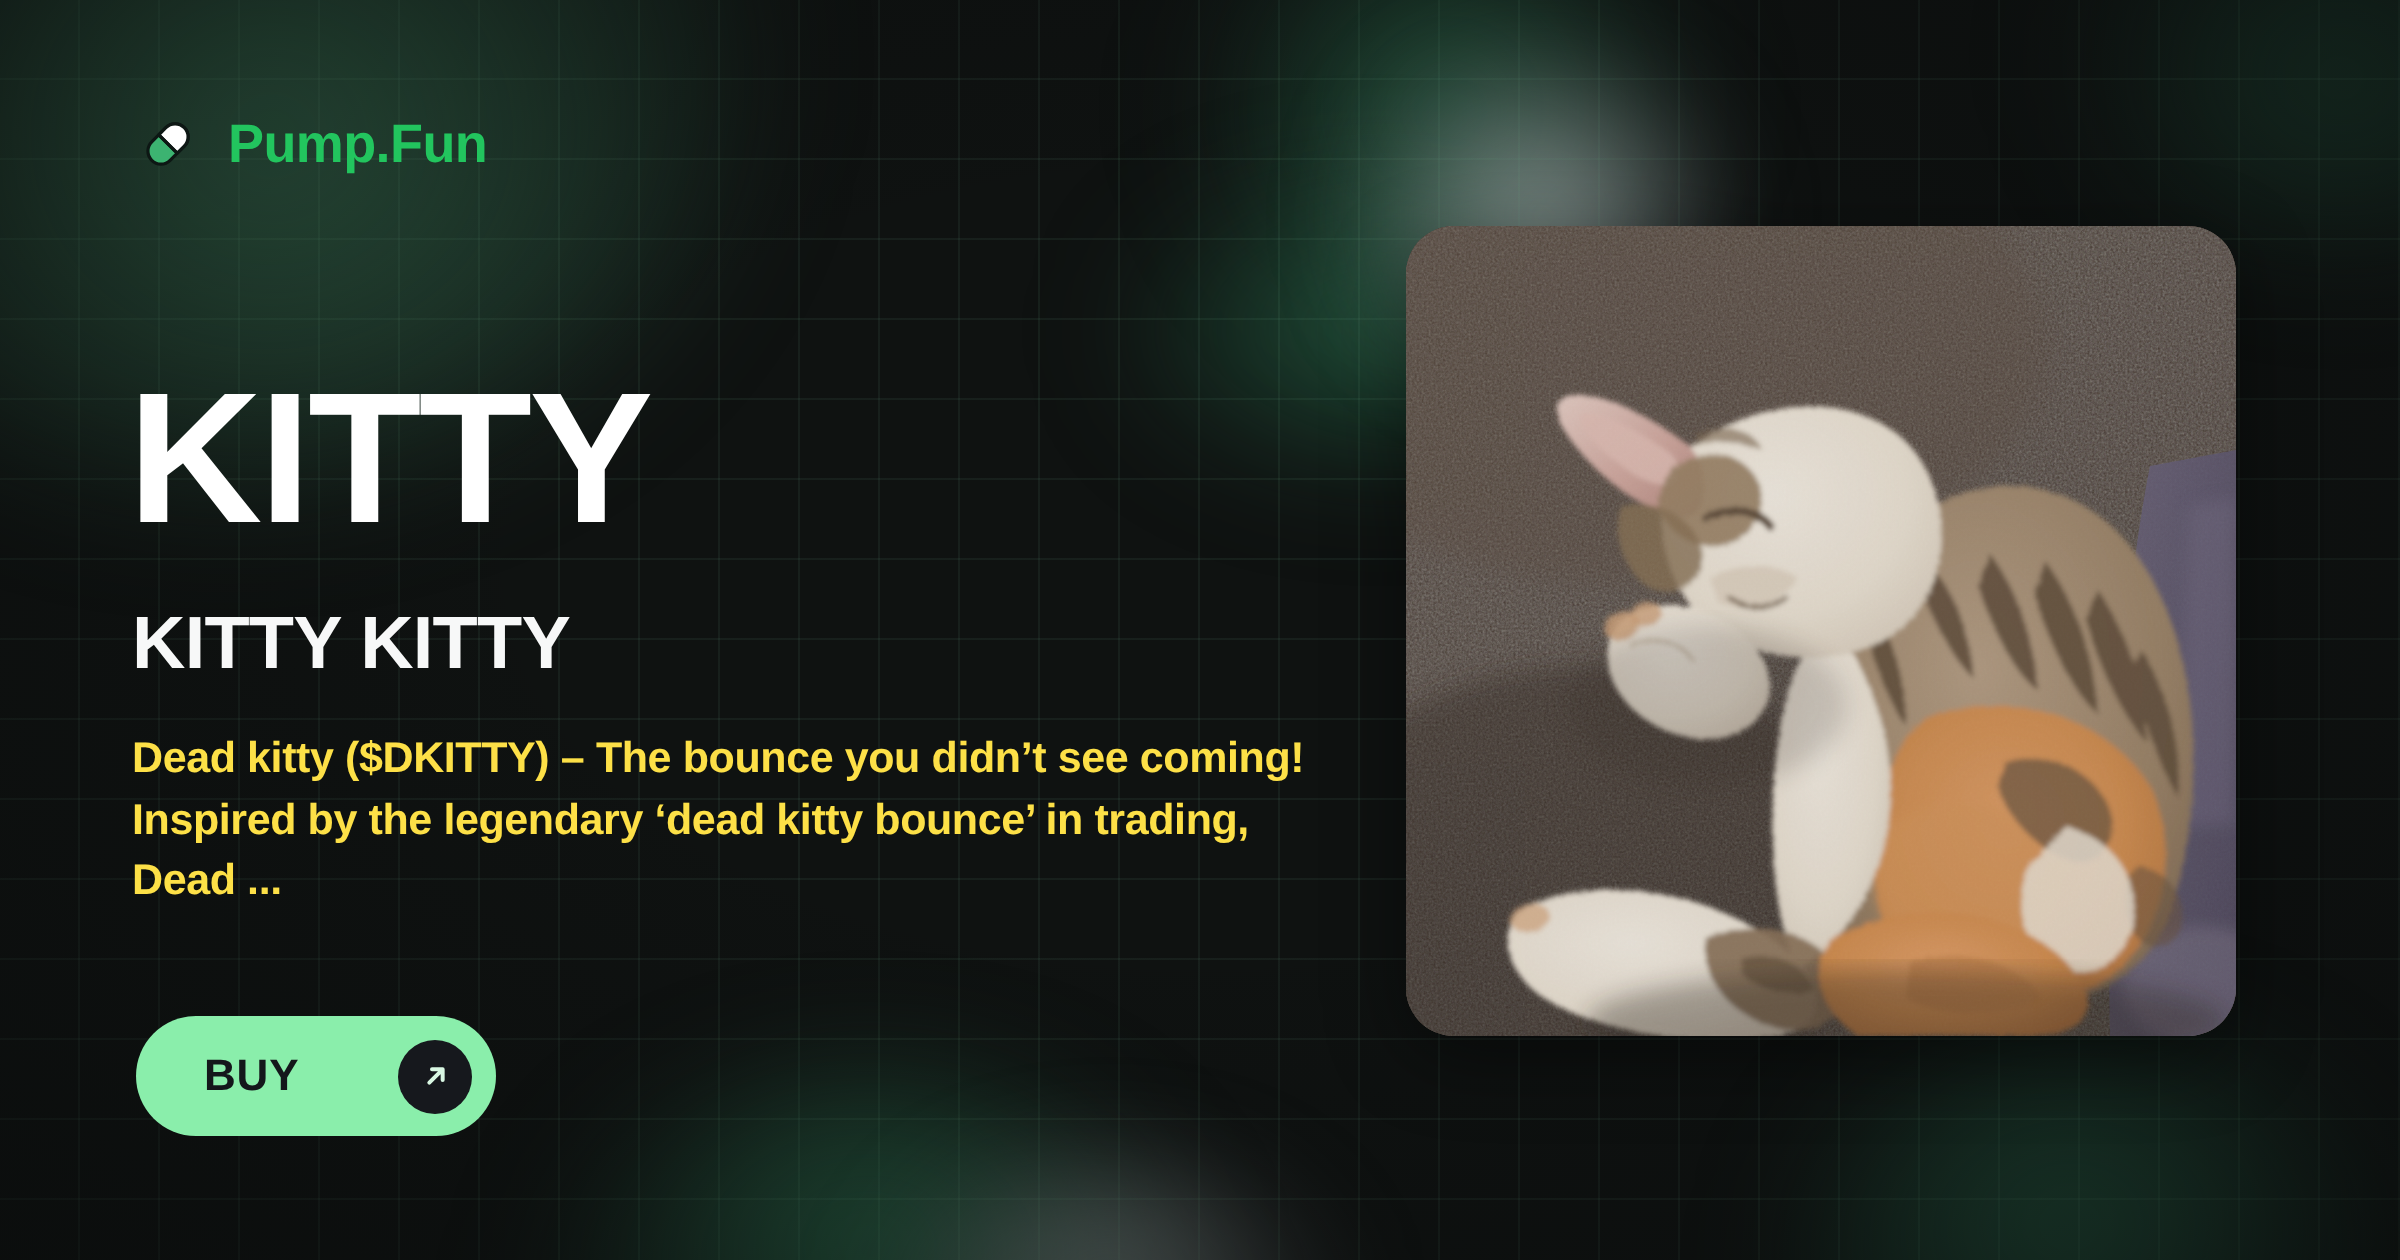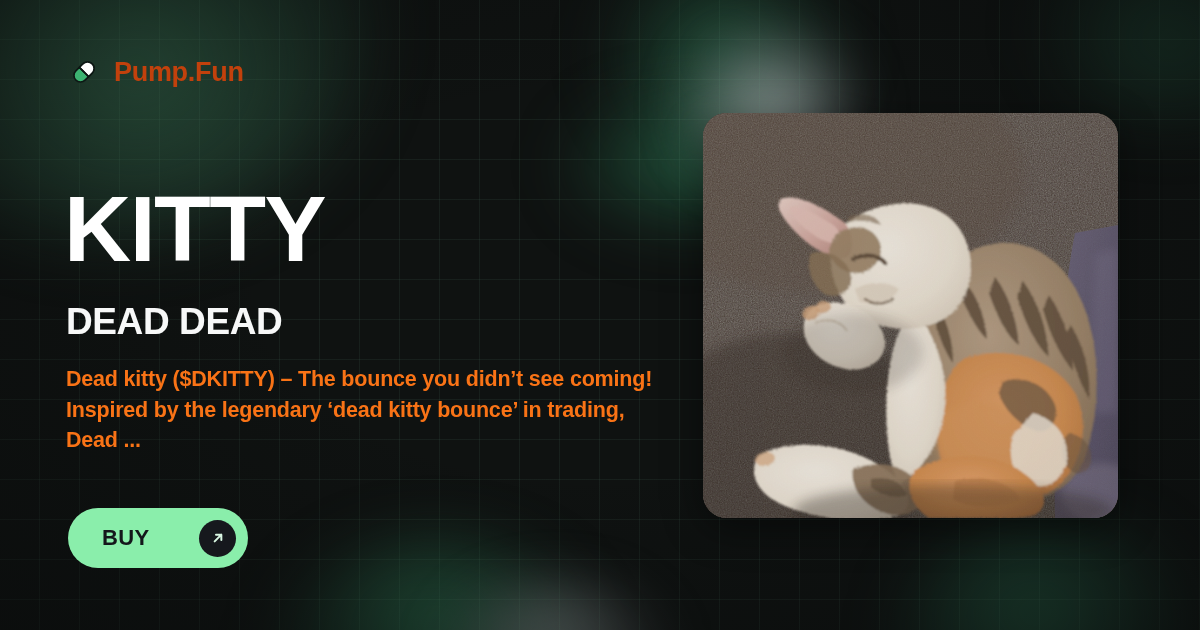--- a/index.html
+++ b/index.html
@@ -79,39 +79,39 @@
 
   
   .brand {
     position:absolute; left:68px; top:56px;
     display:flex; align-items:center; gap:14px;
   }
   .pill-icon {
     width:32px; height:32px; position:relative; flex:none;
   }
   .brand-name {
-    font-size:27px; font-weight:700; color:#c2410c;
+    font-size:27px; font-weight:700; color:#22c55e;
     letter-spacing:-0.3px; white-space:nowrap;
   }
 
   
   .title {
     position:absolute; left:64px; top:183px;
     font-size:93px; font-weight:700; color:#ffffff;
     letter-spacing:-1.5px; line-height:1; white-space:nowrap;
   }
   .subtitle {
     position:absolute; left:66px; top:303px;
     font-size:37px; font-weight:700; color:#f7f8f8;
     letter-spacing:-0.4px; line-height:1; white-space:nowrap;
   }
   .description {
     position:absolute; left:66px; top:364px;
     width:600px;
-    font-size:21.5px; font-weight:700; color:#f97316;
+    font-size:21.5px; font-weight:700; color:#fde047;
     line-height:1.42; letter-spacing:-0.2px;
   }
 
   
   .buy-button {
     position:absolute; left:68px; top:508px;
     width:180px; height:60px;
     background:#8aeeab;
     border:none; border-radius:34px;
     display:flex; align-items:center; justify-content:space-between;
@@ -166,21 +166,21 @@
             <rect x="4.5" y="9.5" width="23" height="13" rx="6.5" fill="#3cb371" stroke="#0d1714" stroke-width="1.6"></rect>
             <path d="M16 9.5 H21 A6.5 6.5 0 0 1 27.5 16 A6.5 6.5 0 0 1 21 22.5 H16 Z" fill="#ffffff" stroke="#0d1714" stroke-width="1.6" stroke-linejoin="round"></path>
             <line x1="16" y1="9.5" x2="16" y2="22.5" stroke="#0d1714" stroke-width="1.6"></line>
           </g>
         </svg>
       </span>
       <span class="brand-name">Pump.Fun</span>
     </div>
 
     <h1 class="title">KITTY</h1>
-    <h2 class="subtitle">DEAD DEAD</h2>
+    <h2 class="subtitle">KITTY KITTY</h2>
     <p class="description">Dead kitty ($DKITTY) – The bounce you didn’t see coming! Inspired by the legendary ‘dead kitty bounce’ in trading, Dead ...</p>
 
     <button class="buy-button">
       <span class="buy-label">BUY</span>
       <span class="buy-arrow">
         <svg viewBox="0 0 24 24" width="20" height="20" aria-hidden="true">
           <path d="M8 16 L16 8 M9.6 8 H16 V14.4" fill="none" stroke="#d9f7e3" stroke-width="2.4" stroke-linecap="round" stroke-linejoin="round"></path>
         </svg>
       </span>
     </button>

